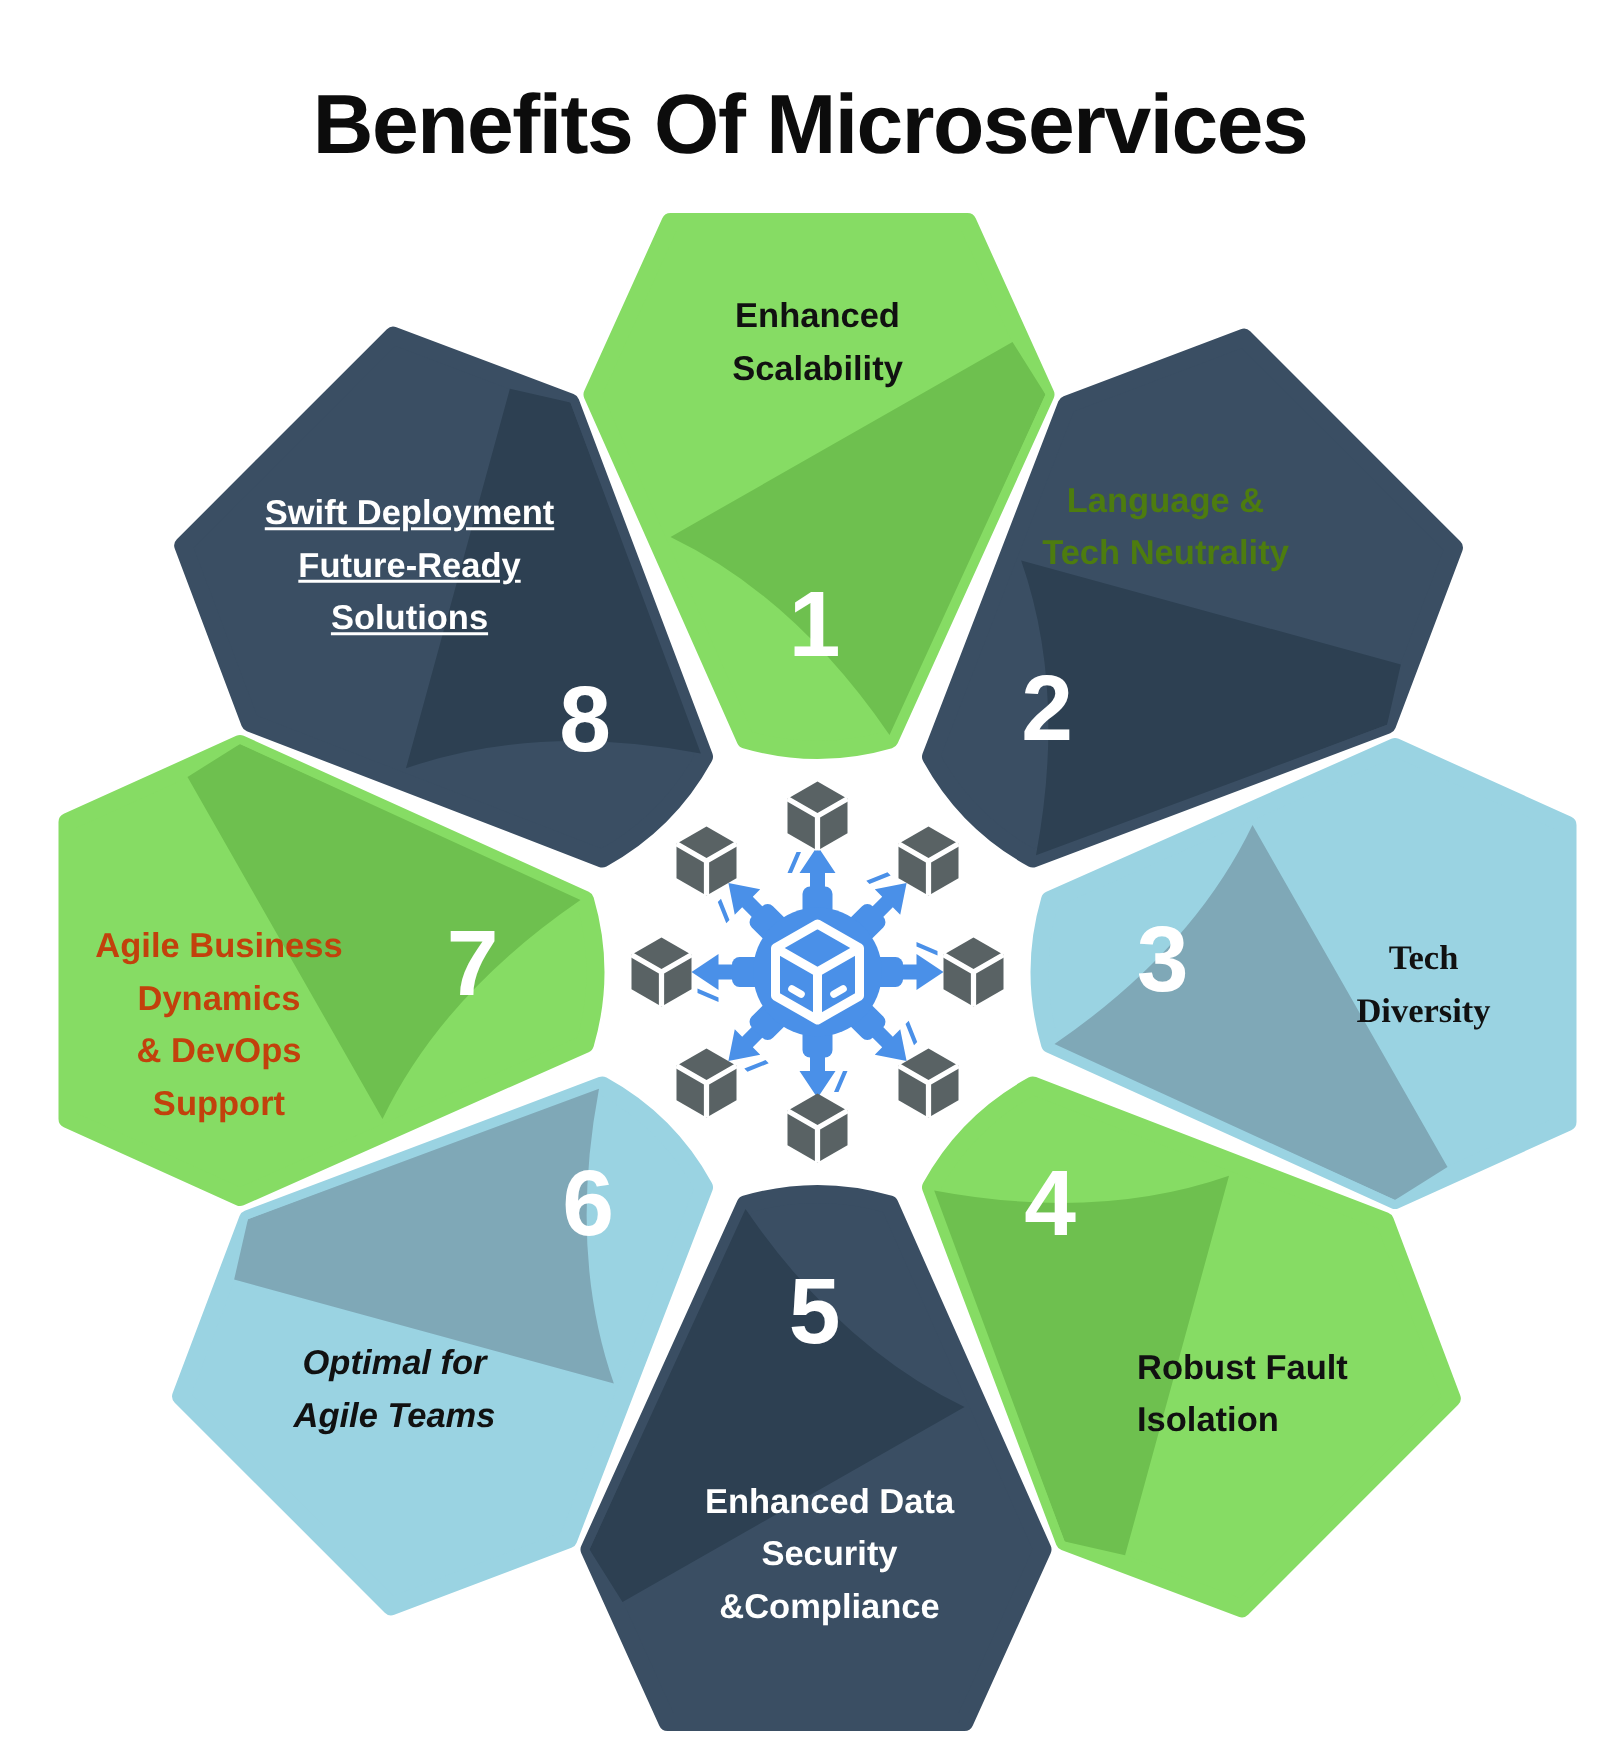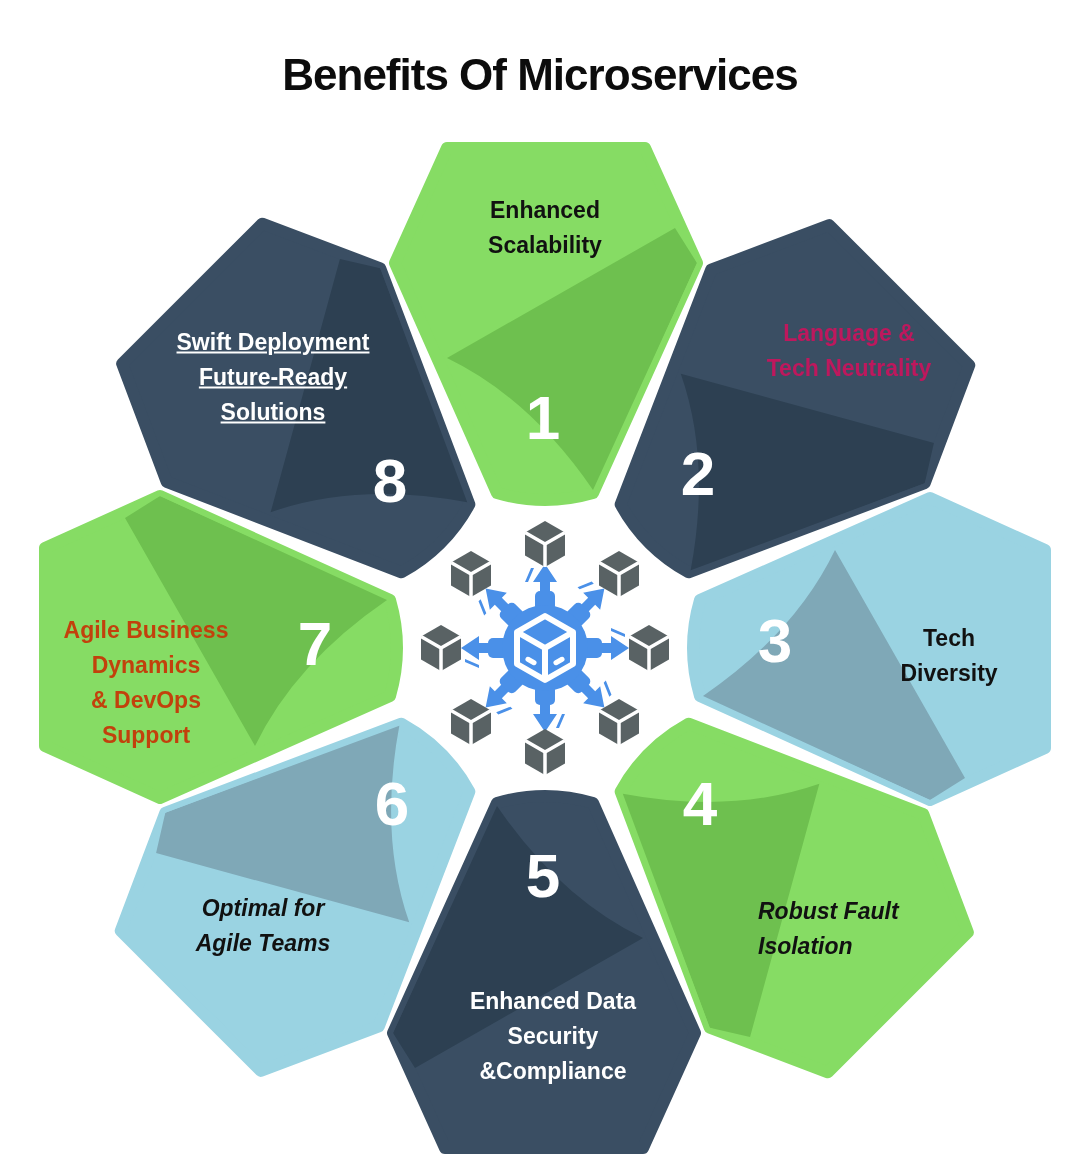--- a/index.html
+++ b/index.html
@@ -3,28 +3,28 @@
 <meta charset="utf-8">
 <style>
   html,body{margin:0;padding:0;background:#fff;}
   .page{
     position:relative;width:1080px;height:1170px;background:#ffffff;
     font-family:"Liberation Sans",sans-serif;overflow:hidden;
   }
   .art{position:absolute;left:0;top:0;width:1080px;height:1170px;}
   .title{
     position:absolute;left:0;top:50px;width:100%;text-align:center;
-    font-size:44px;font-weight:800;letter-spacing:-1px;color:#0c0c0c;
+    font-size:56px;font-weight:800;letter-spacing:-1px;color:#0c0c0c;
   }
   .plabel{
     position:absolute;transform:translate(-50%,-50%);
     font-size:23px;line-height:35px;font-weight:600;
     white-space:pre-line;text-align:center;
   }
-  .plabel.left{transform:translate(0,-50%);text-align:left;font-style:italic;}
+  .plabel.left{transform:translate(0,-50%);text-align:left;}
   .pnum{
     position:absolute;transform:translate(-50%,-50%);
     font-size:62px;font-weight:700;color:#ffffff;
   }
 </style>
 </head>
 <body>
 
 <div class="page">
 
@@ -136,23 +136,23 @@
           </g>
         </g>
       </g>
     </g>
   </svg>
 
   <div class="title" style="color: rgb(12, 12, 12);">Benefits Of Microservices</div>
 
   <div class="plabel" style="left: 545px; top: 228px; color: rgb(17, 17, 17);">Enhanced
 Scalability</div>
-  <div class="plabel" style="left: 849px; top: 351px; color: #be185d;">Language &amp;
+  <div class="plabel" style="left: 777px; top: 351px; color: #4d7c0f;">Language &amp;
 Tech Neutrality</div>
-  <div class="plabel" style="left: 949px; top: 656px; color: rgb(17, 17, 17);">Tech
+  <div class="plabel" style="left: 949px; top: 656px; color: rgb(17, 17, 17); font-family: Liberation Serif, serif;">Tech
 Diversity</div>
   <div class="plabel left" style="left: 758px; top: 929px; color: rgb(17, 17, 17);">Robust Fault
 Isolation</div>
   <div class="plabel" style="left: 553px; top: 1036px; color: rgb(255, 255, 255);">Enhanced Data
 Security
 &amp;Compliance</div>
   <div class="plabel" style="left: 263px; top: 926px; color: rgb(17, 17, 17); font-style: italic;">Optimal for
 Agile Teams</div>
   <div class="plabel" style="left: 146px; top: 683px; color: #c2410c;">Agile Business
 Dynamics

